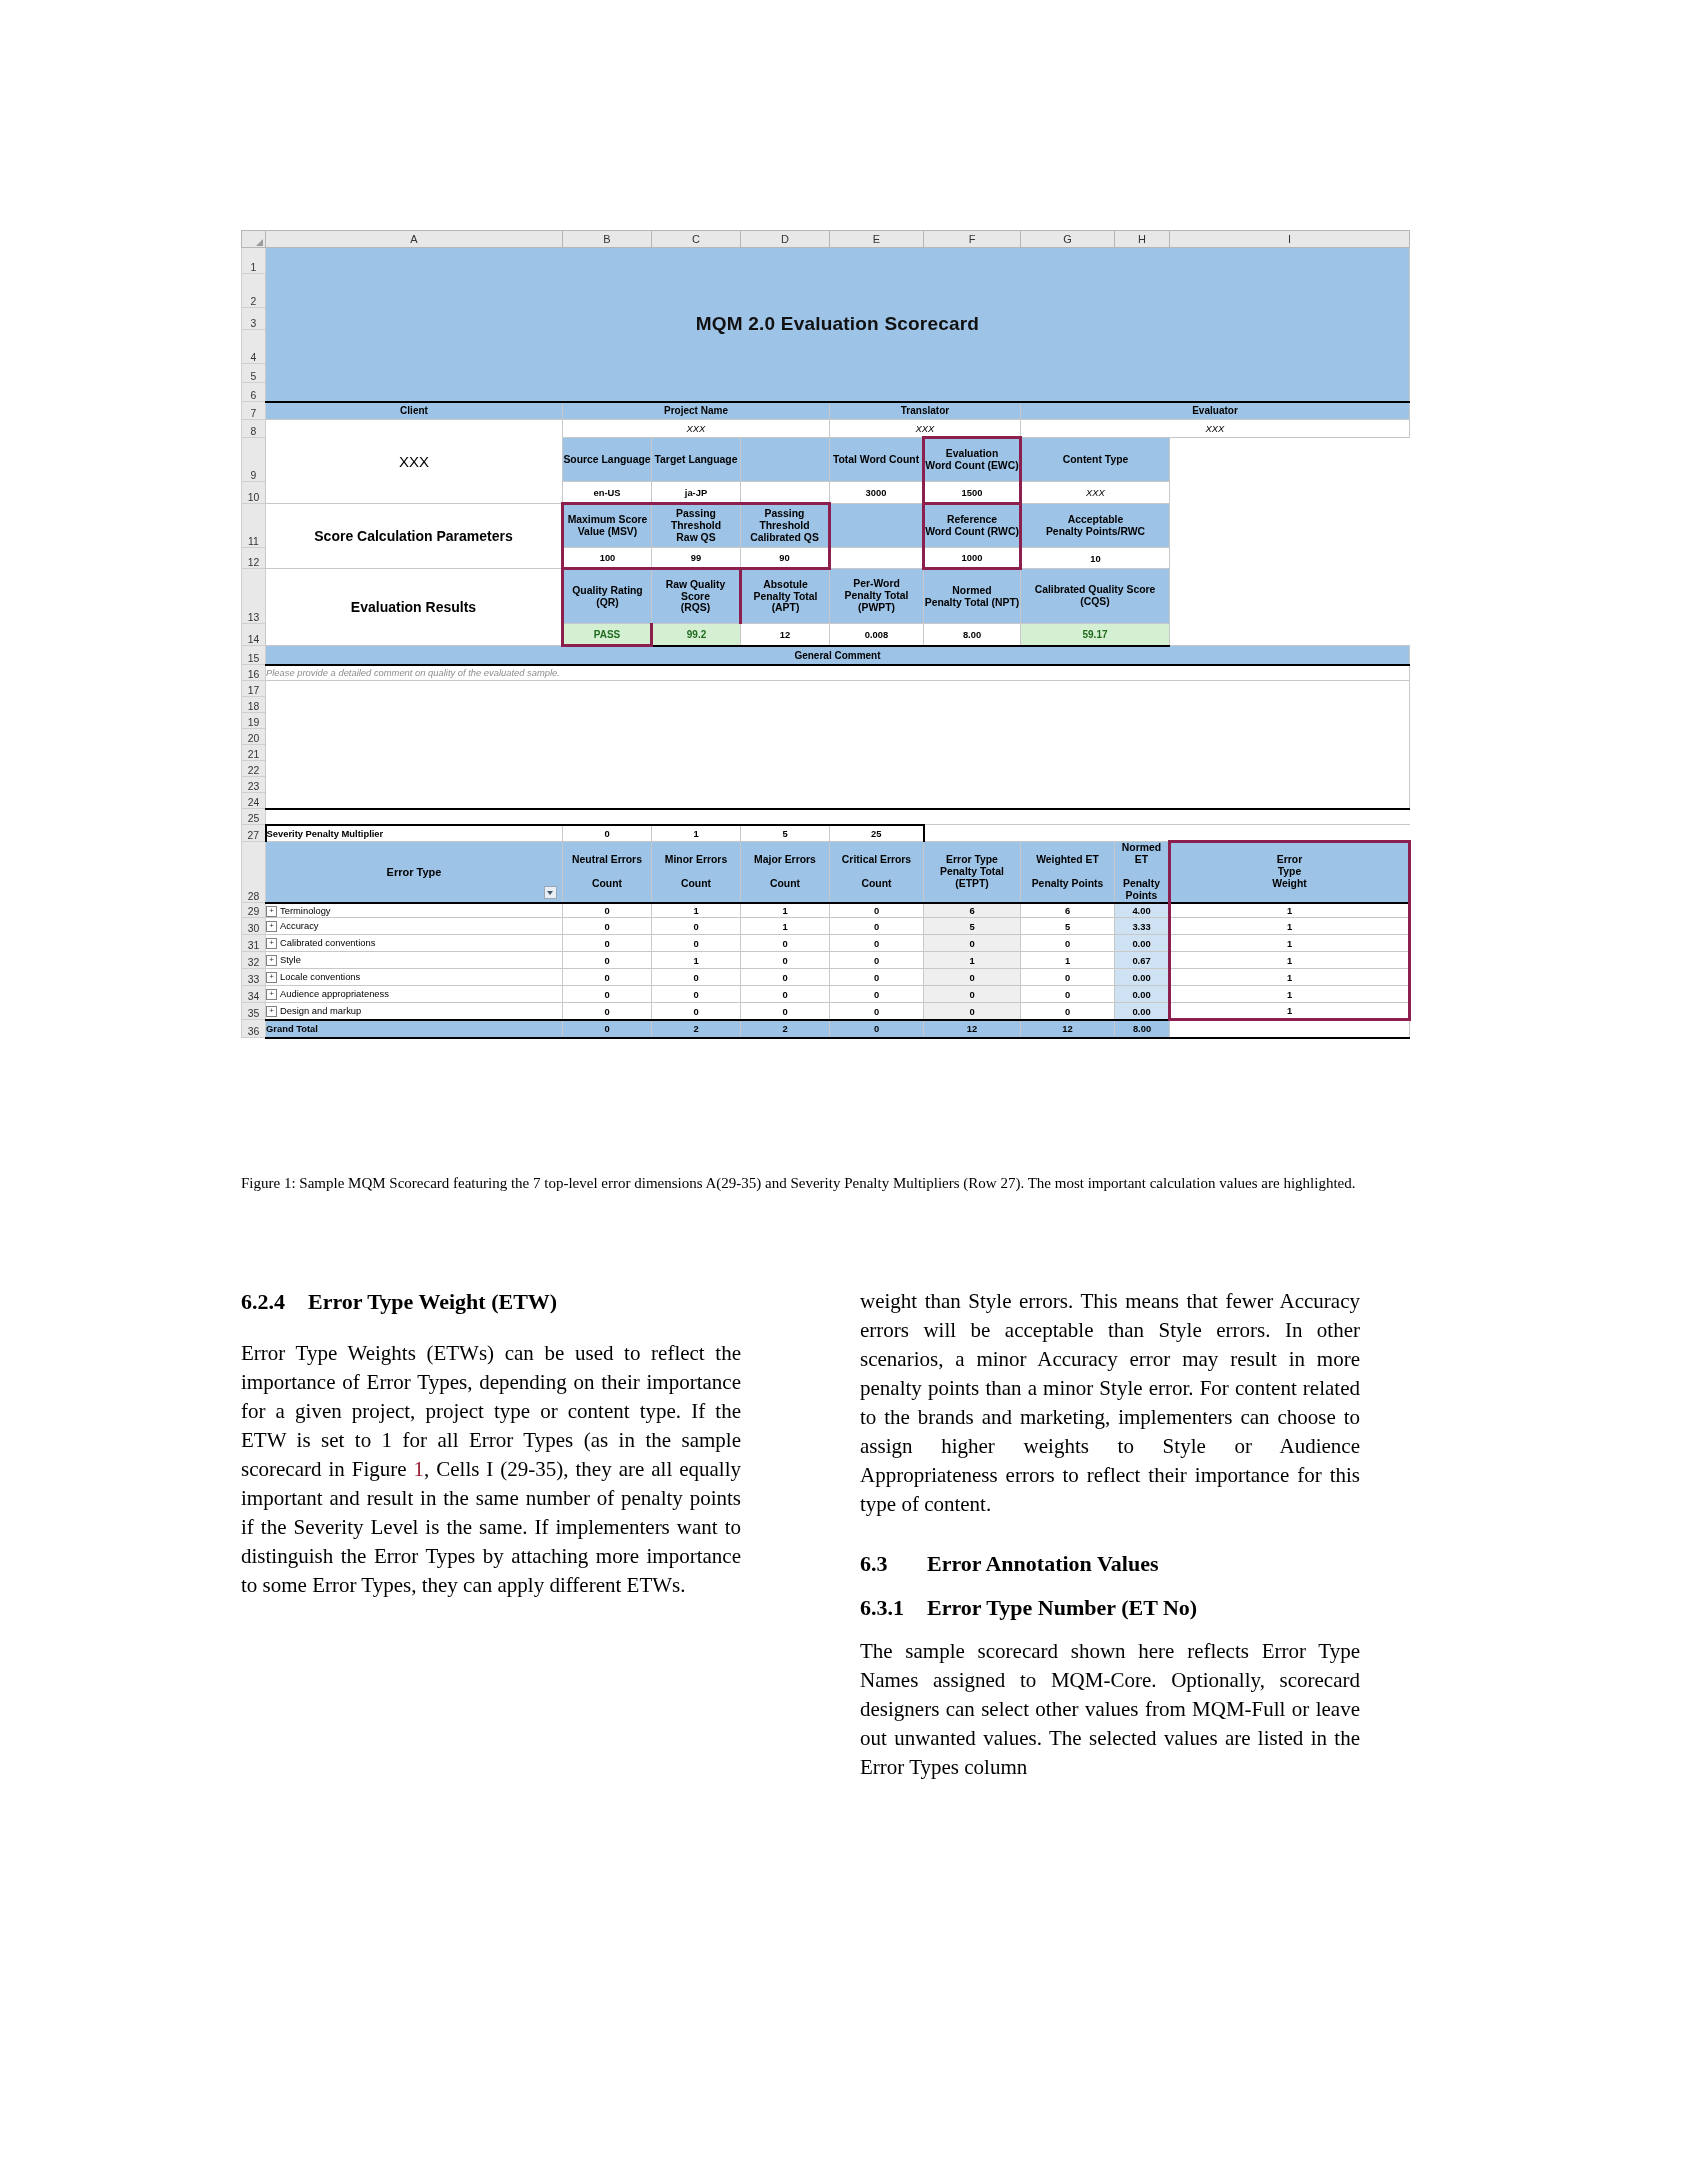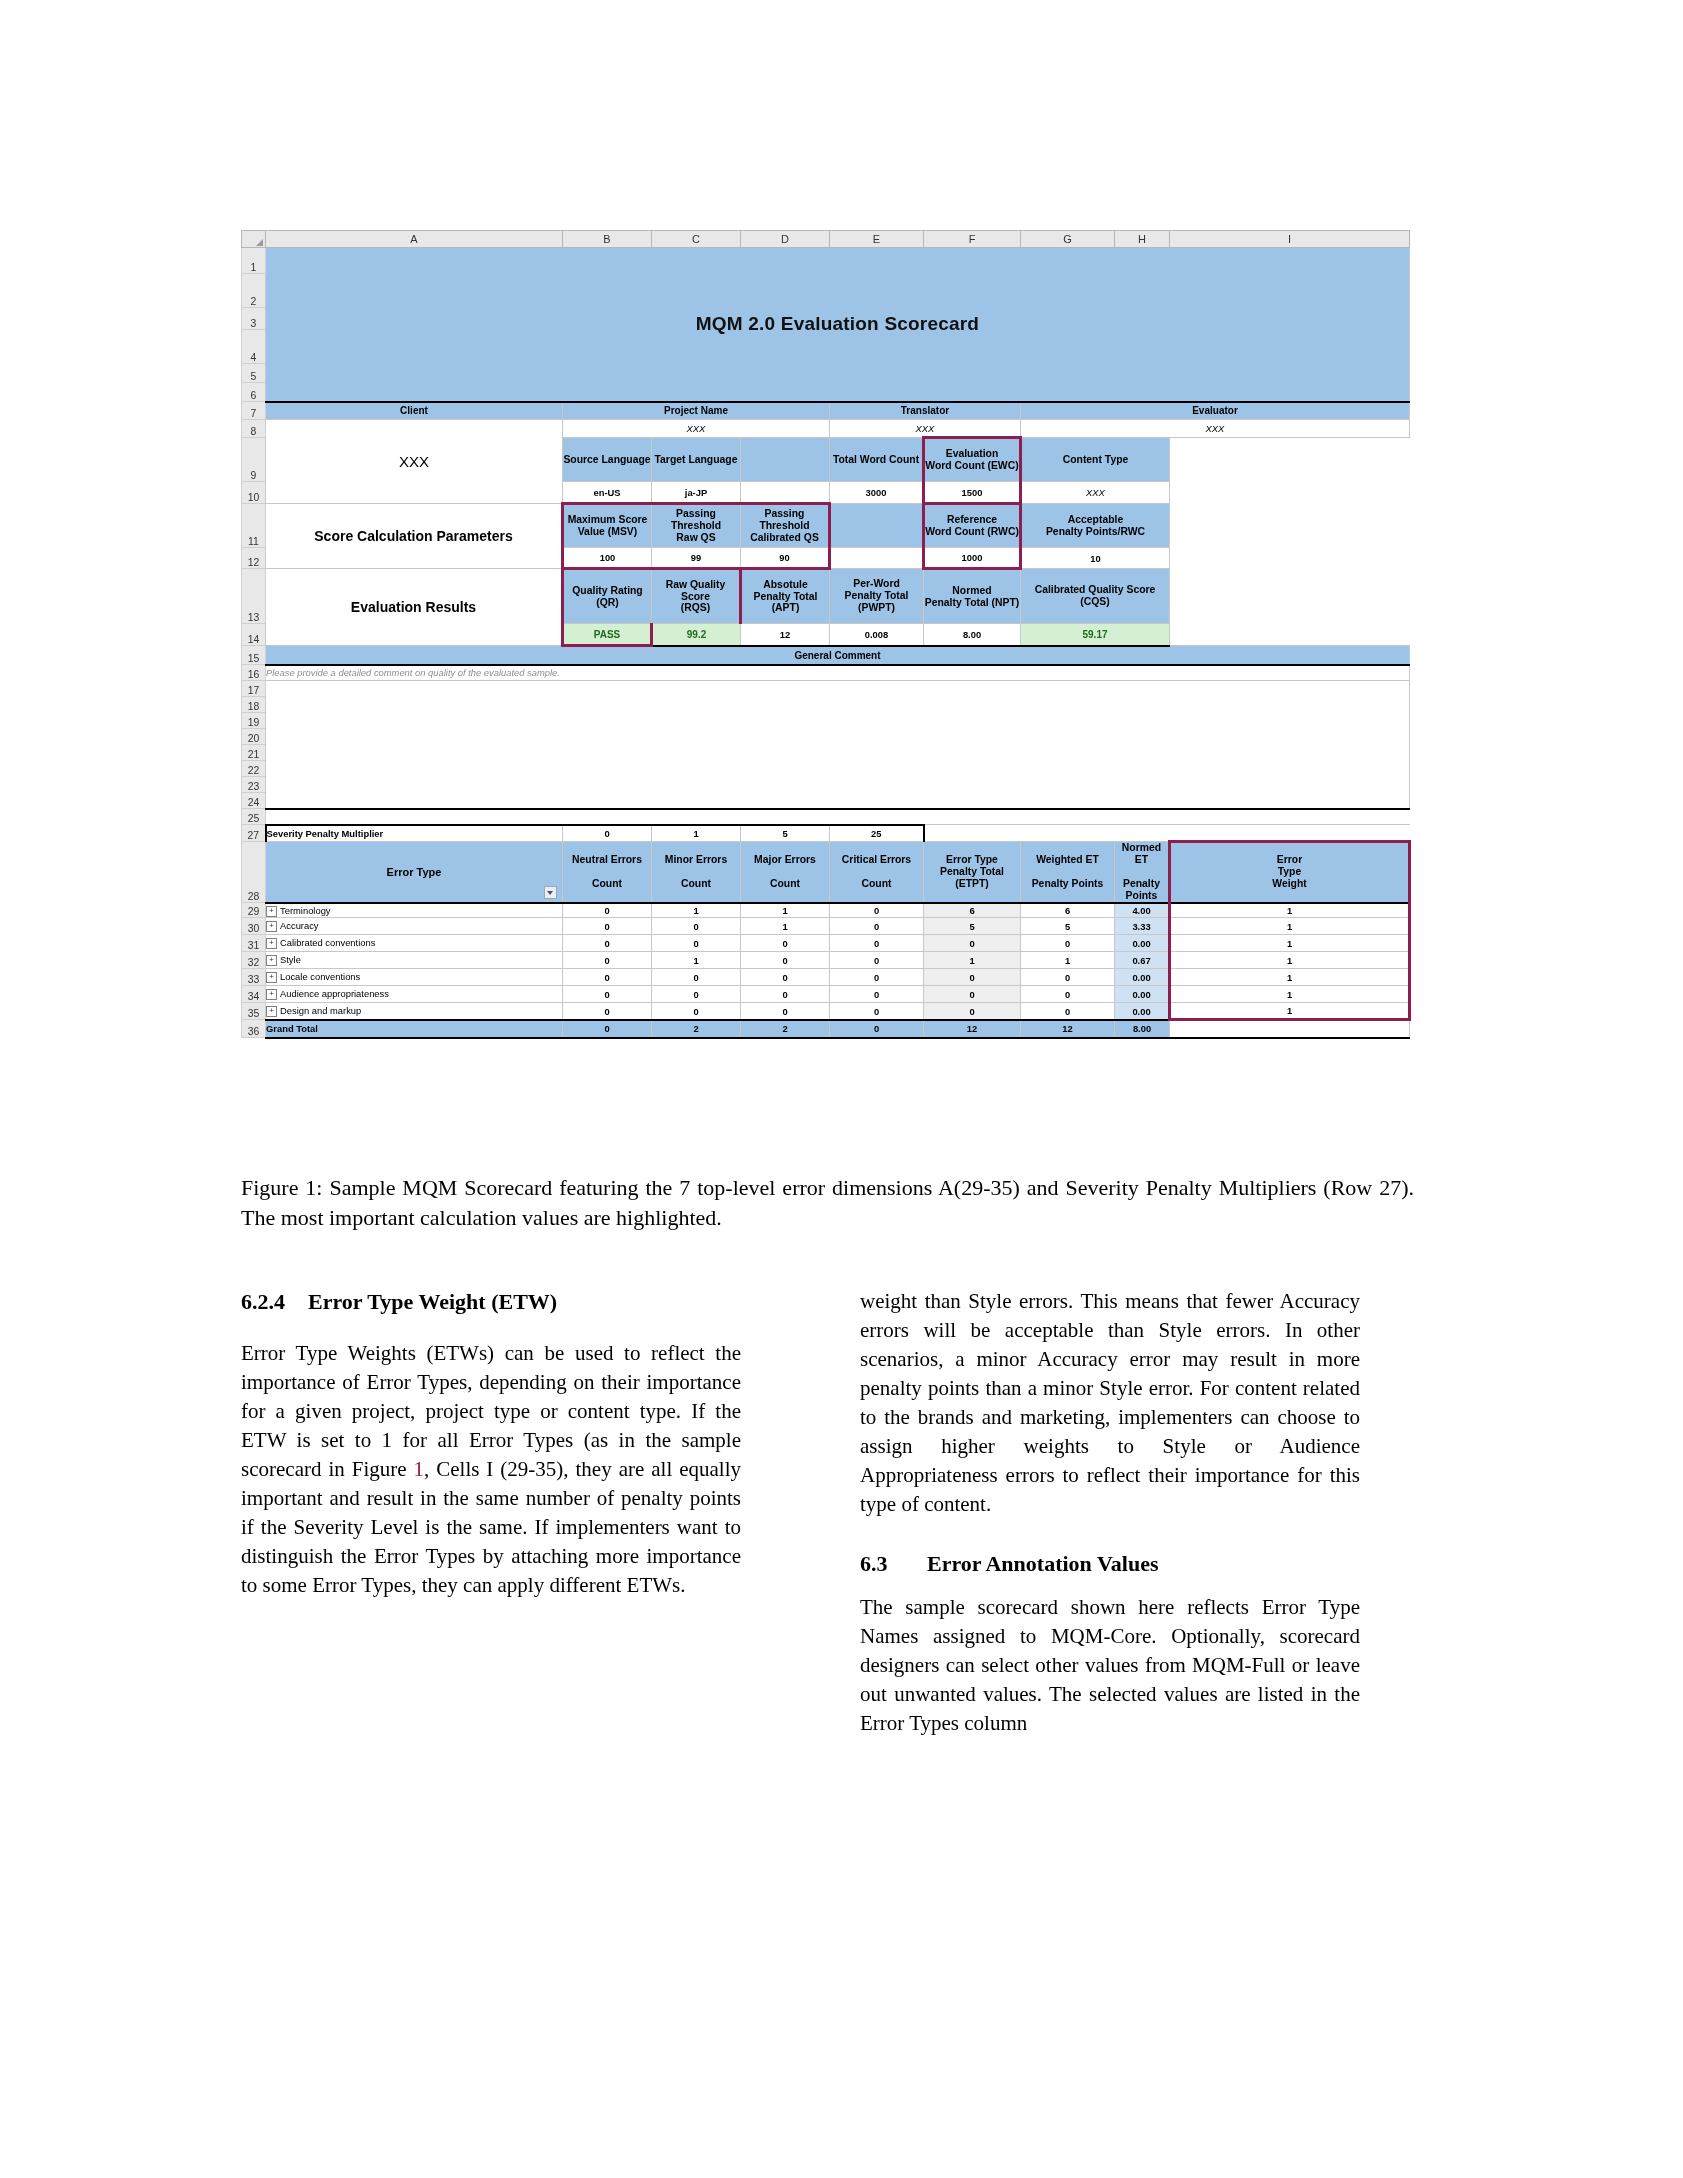--- a/index.html
+++ b/index.html
@@ -61,21 +61,21 @@
   .dropdown{display:inline-block;width:11px;height:11px;border:1px solid #9aa7b4;
      background:#e9eef4;position:relative;vertical-align:middle;float:right;margin-right:2px;}
   .dropdown:after{content:"";position:absolute;left:2px;top:4px;width:0;height:0;
      border-left:3px solid transparent;border-right:3px solid transparent;border-top:4px solid #44546a;}
   .plus{display:inline-block;width:9px;height:9px;border:1px solid #808080;
      font-size:8px;line-height:8px;text-align:center;color:#333;margin-right:3px;
      vertical-align:middle;background:#fff;}
 
   
   .caption{position:absolute;left:241px;top:1173px;width:1173px;
-     font-family:"Liberation Serif",serif;font-size:22px;line-height:1.35;
+     font-family:"Liberation Serif",serif;font-size:15px;line-height:1.35;
      text-align:justify;color:#000;}
   .cols{position:absolute;left:241px;top:1287px;width:1203px;}
   .col{width:500px;font-family:"Liberation Serif",serif;font-size:21px;
        line-height:1.38;text-align:justify;color:#000;}
   .colL{position:absolute;left:0;top:0;}
   .colR{position:absolute;left:619px;top:0;}
   h3.sec{font-size:22px;font-weight:bold;margin:0 0 22px 0;font-family:"Liberation Serif",serif;}
   h3.sec .num{display:inline-block;min-width:67px;}
   h3.sec.tight{margin:0 0 14px 0;}
   p.bodyp{margin:0 0 0 0;text-indent:0;}
@@ -424,19 +424,22 @@
       </h3>
       <p class="bodyp"><span>Error Type Weights (ETWs) can be used to reflect the importance of Error Types, depending on their importance for a given project, project type or content type. If the ETW is set to 1 for all Error Types (as in the sample scorecard in Figure </span><span class="ref">1</span><span>, Cells I (29-35), they are all equally important and result in the same number of penalty points if the Severity Level is the same. If implementers want to distinguish the Error Types by attaching more importance to some Error Types, they can apply different ETWs.</span></p>
     </div>
 
     <div class="col colR">
       <p class="bodyp">weight than Style errors. This means that fewer Accuracy errors will be acceptable than Style errors. In other scenarios, a minor Accuracy error may result in more penalty points than a minor Style error. For content related to the brands and marketing, implementers can choose to assign higher weights to Style or Audience Appropriateness errors to reflect their importance for this type of content.</p>
       <div class="spacer30"></div>
       <h3 class="sec tight">
         <span class="num">6.3</span><span>Error Annotation Values</span>
       </h3>
+      <h3 class="sec tight">
+        <span class="num">6.3.1</span><span>Error Type Number (ET No)</span>
+      </h3>
       <p class="bodyp">The sample scorecard shown here reflects Error Type Names assigned to MQM-Core. Optionally, scorecard designers can select other values from MQM-Full or leave out unwanted values. The selected values are listed in the Error Types column</p>
     </div>
 
   </div>
 
 </div>
 
 
 </body></html>

